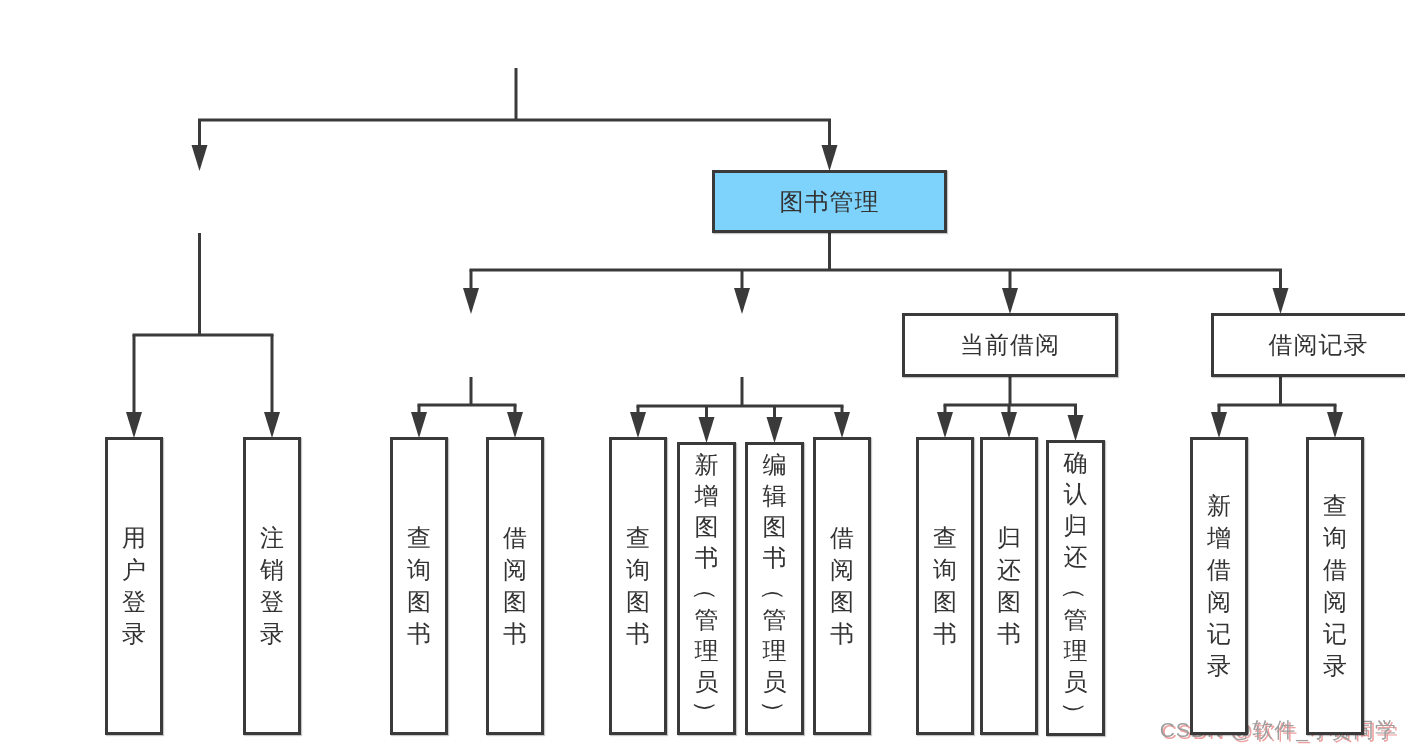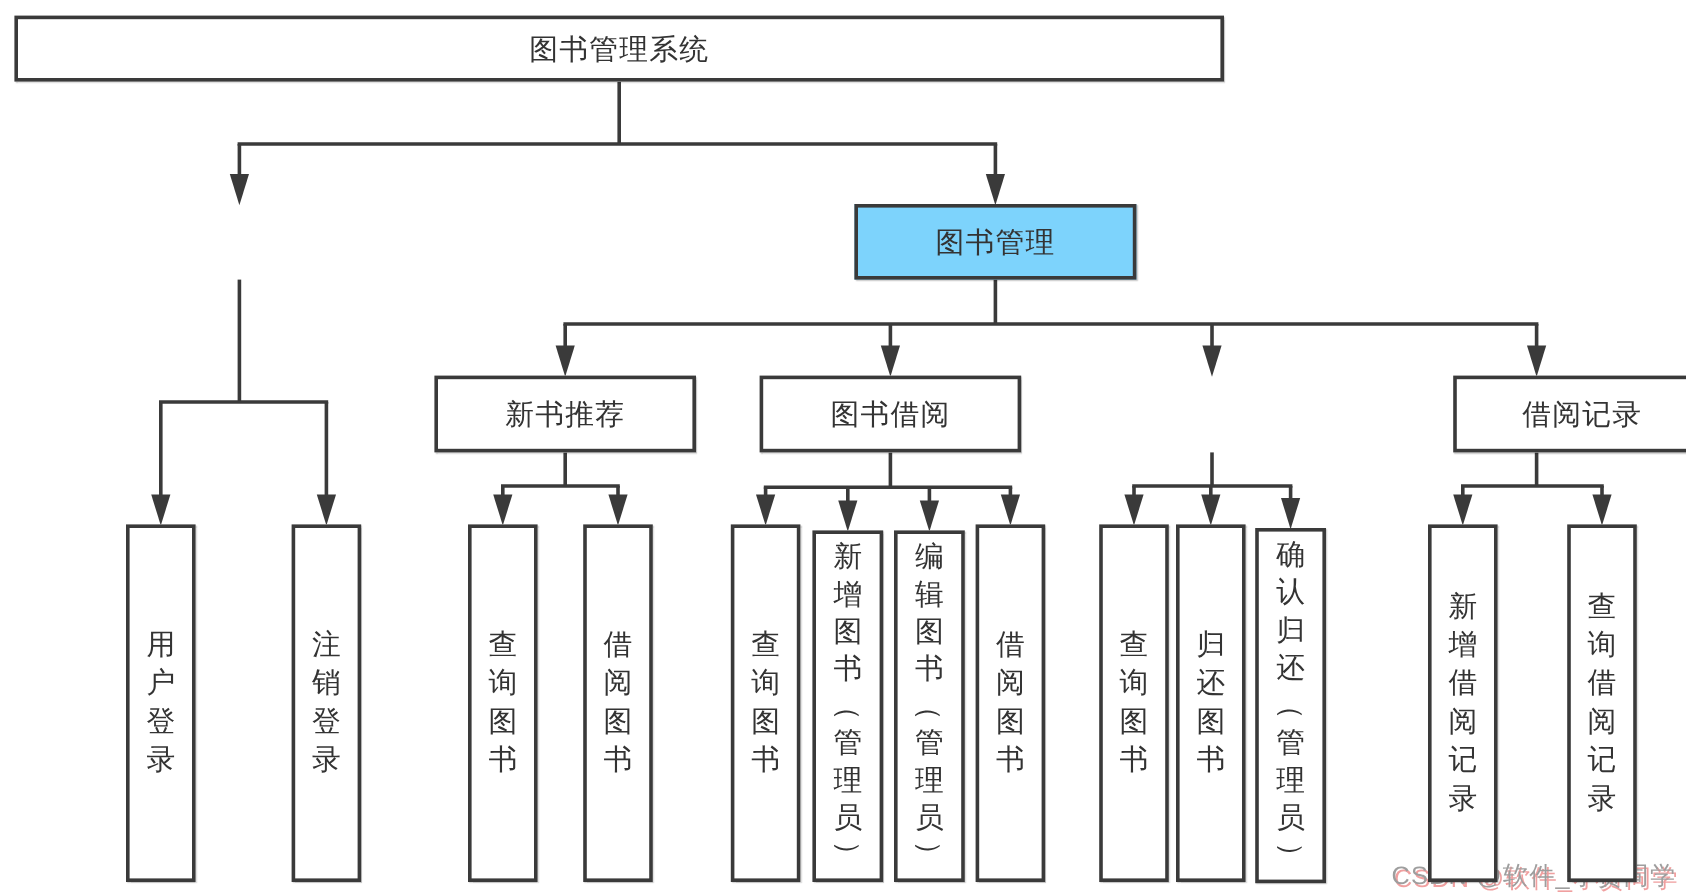--- a/index.html
+++ b/index.html
@@ -75,24 +75,22 @@
       <polygon points="1067.5,415 1083.5,415 1075.5,441" fill="#3a3a3a"></polygon>
       <line x1="1280.5" y1="377" x2="1280.5" y2="405" stroke="#3a3a3a" stroke-width="3"></line>
       <line x1="1217.5" y1="405" x2="1336.5" y2="405" stroke="#3a3a3a" stroke-width="3"></line>
       <line x1="1219" y1="405" x2="1219" y2="417" stroke="#3a3a3a" stroke-width="3"></line>
       <polygon points="1211,412 1227,412 1219,438" fill="#3a3a3a"></polygon>
       <line x1="1335" y1="405" x2="1335" y2="417" stroke="#3a3a3a" stroke-width="3"></line>
       <polygon points="1327,412 1343,412 1335,438" fill="#3a3a3a"></polygon>
     </svg>
 
   <div id="watermark" style="color: rgb(158, 158, 158); text-shadow: rgb(240, 160, 160) 2px 2px 0px;">CSDN @软件_小贺同学</div>
-<div class="node" style="left: 12px; top: 13px; width: 1008px; height: 55px; border-color: rgb(58, 58, 58); background: rgb(255, 255, 255); color: rgb(51, 51, 51);">图书管理系统</div>
     <div class="node" style="left: 712px; top: 170px; width: 235px; height: 63px; border-color: rgb(58, 58, 58); background: #7dd3fc; color: rgb(51, 51, 51);">图书管理</div>
-    <div class="node" style="left: 362px; top: 313px; width: 218px; height: 64px; border-color: rgb(58, 58, 58); background: rgb(255, 255, 255); color: rgb(51, 51, 51);">新书推荐</div>
-    <div class="node" style="left: 633px; top: 313px; width: 218px; height: 64px; border-color: rgb(58, 58, 58); background: rgb(255, 255, 255); color: rgb(51, 51, 51);">图书借阅</div>
+    <div class="node" style="left: 902px; top: 313px; width: 216px; height: 64px; border-color: rgb(58, 58, 58); background: rgb(255, 255, 255); color: rgb(51, 51, 51);">当前借阅</div>
     <div class="node" style="left: 1211px; top: 313px; width: 215px; height: 64px; border-color: rgb(58, 58, 58); background: rgb(255, 255, 255); color: rgb(51, 51, 51);">借阅记录</div>
     <div class="node vert" style="left: 105px; top: 437px; width: 58px; height: 298px; border-color: rgb(58, 58, 58); background: rgb(255, 255, 255); color: rgb(51, 51, 51);">
       <span style="height: 32px; line-height: 32px;">用</span>
       <span style="height: 32px; line-height: 32px;">户</span>
       <span style="height: 32px; line-height: 32px;">登</span>
       <span style="height: 32px; line-height: 32px;">录</span>
     </div>
     <div class="node vert" style="left: 243px; top: 437px; width: 58px; height: 298px; border-color: rgb(58, 58, 58); background: rgb(255, 255, 255); color: rgb(51, 51, 51);">
       <span style="height: 32px; line-height: 32px;">注</span>
       <span style="height: 32px; line-height: 32px;">销</span>

